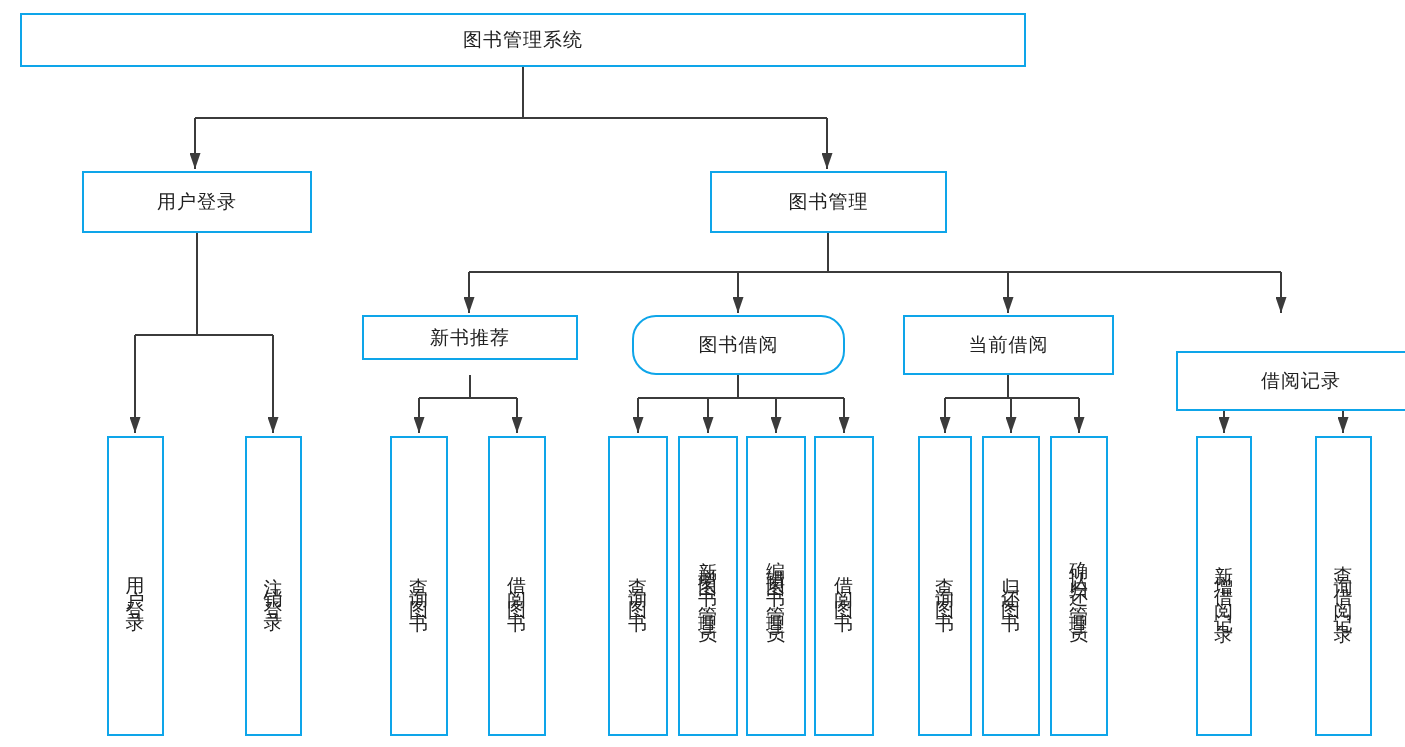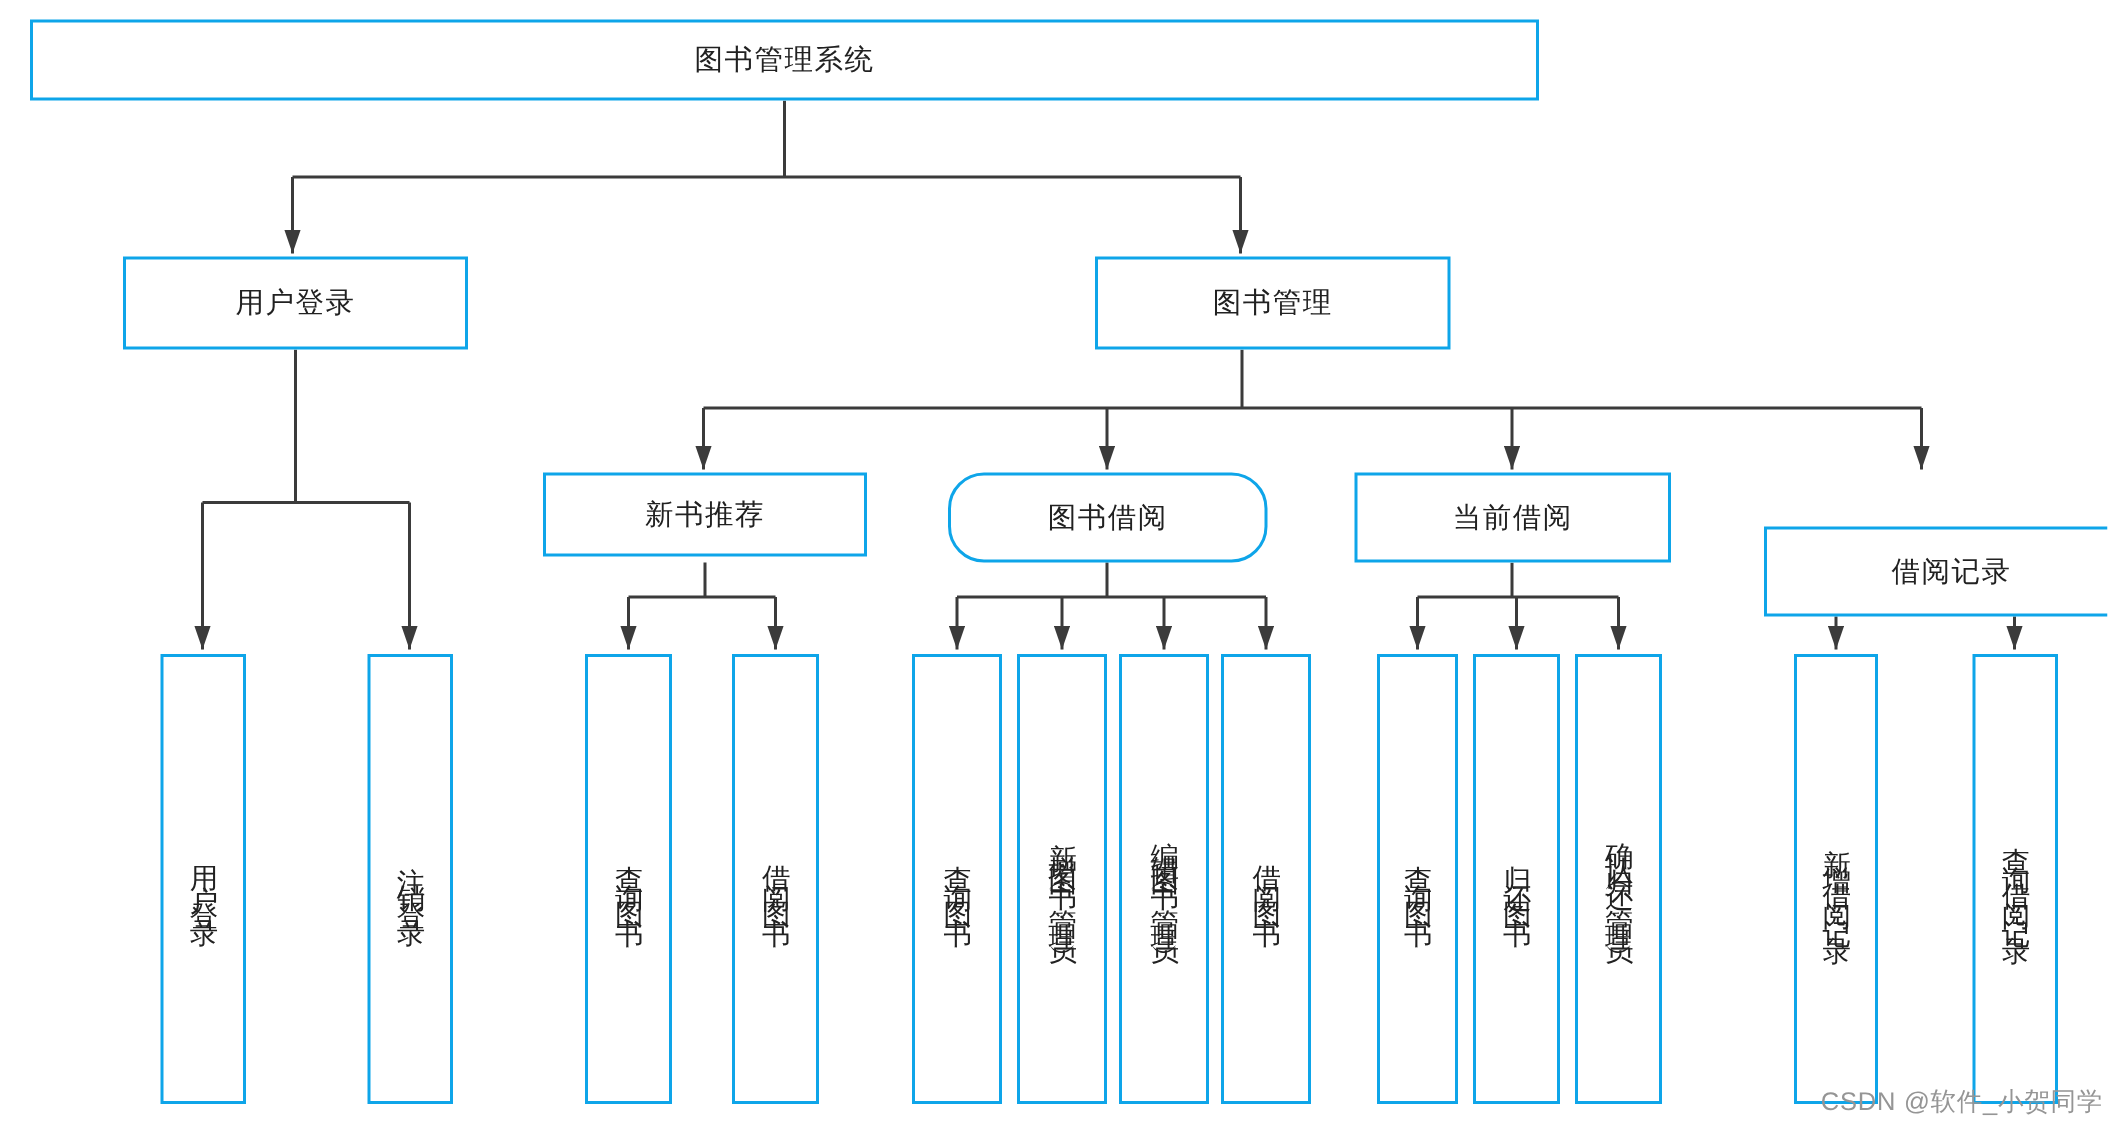--- a/index.html
+++ b/index.html
@@ -95,25 +95,25 @@
     </g>
   </svg>
 
   <div class="node h" style="left:20px; top:13px; width:1006px; height:54px;">
     <span>图书管理系统</span>
   </div>
 
   <div class="node h" style="left:82px; top:171px; width:230px; height:62px;">
     <span>用户登录</span>
   </div>
-  <div class="node h" style="left:730px; top:171px; width:237px; height:62px;">
+  <div class="node h" style="left:710px; top:171px; width:237px; height:62px;">
     <span>图书管理</span>
   </div>
 
-  <div class="node h" style="left:362px; top:315px; width:216px; height:56px;">
+  <div class="node h" style="left:362px; top:315px; width:216px; height:45px;">
     <span>新书推荐</span>
   </div>
   <div class="node h" style="left:632px; top:315px; width:213px; height:60px;border-radius:24px;">
     <span>图书借阅</span>
   </div>
   <div class="node h" style="left:903px; top:315px; width:211px; height:60px;">
     <span>当前借阅</span>
   </div>
   <div class="node h" style="left:1176px; top:315px; width:250px; height:60px;margin-top:36px;">
     <span>借阅记录</span>
@@ -156,15 +156,14 @@
     <span>确认归还（管理员）</span>
   </div>
 
   <div class="node v" style="left:1196px; top:436px; width:56px; height:300px;">
     <span>新增借阅记录</span>
   </div>
   <div class="node v" style="left:1315px; top:436px; width:57px; height:300px;">
     <span>查询借阅记录</span>
   </div>
 
-  <div class="watermark">CSDN @软件_小贺同学</div>
 
 </div>
 
 </body></html>

